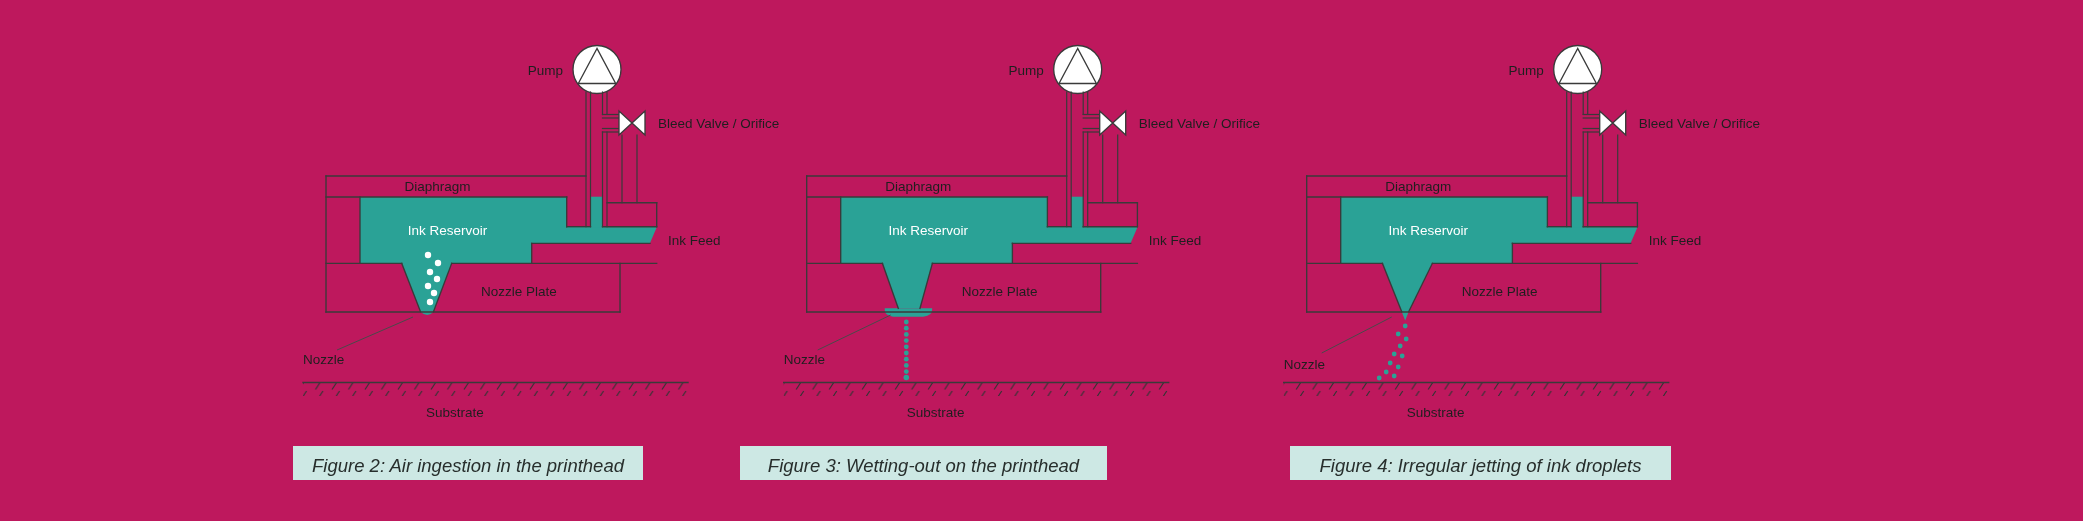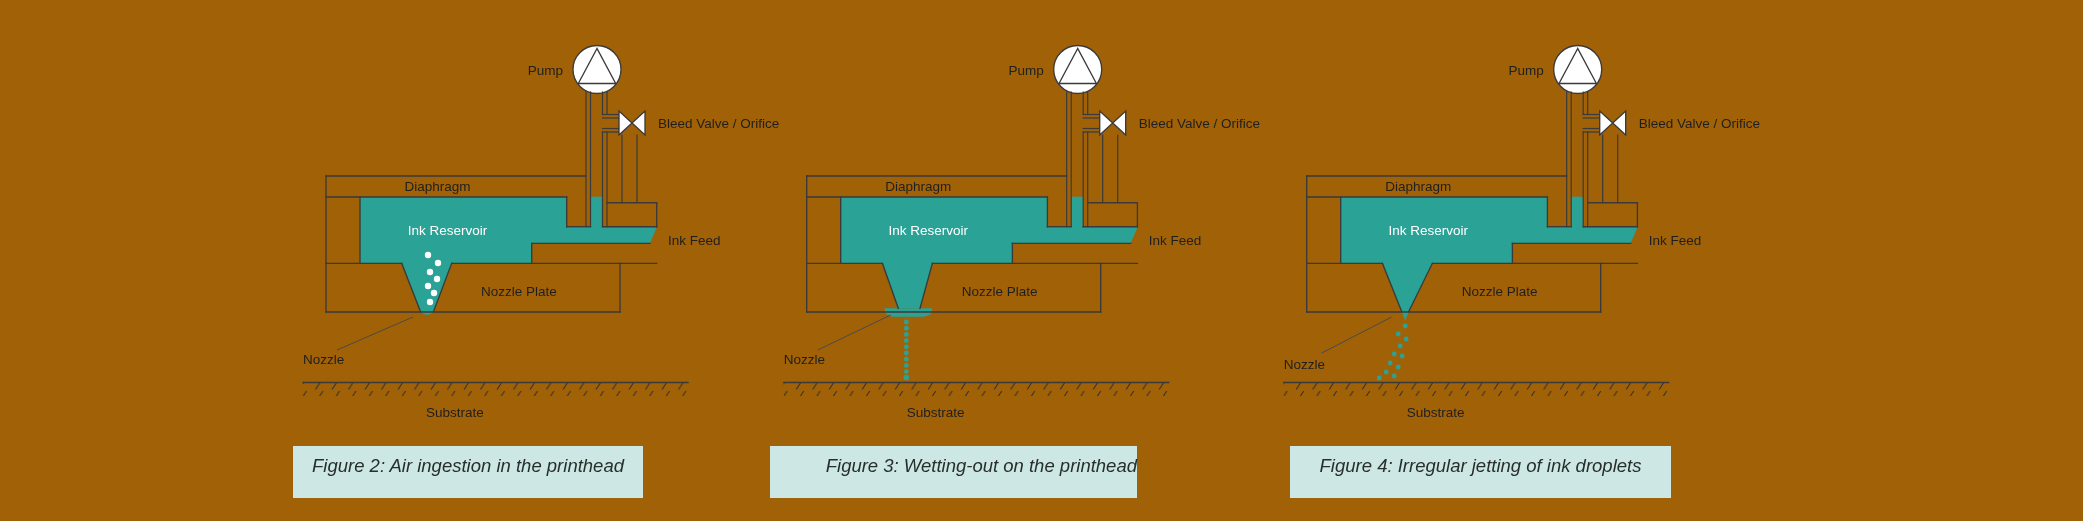--- a/index.html
+++ b/index.html
@@ -1,32 +1,32 @@
 <!DOCTYPE html>
 <html style="--ink: #2aa296; --caption-bg: #cde8e4; --outline: #3a3a3a; --text: #1f1f1f;"><head>
 <meta charset="utf-8">
 <style>
   html,body{margin:0;padding:0;background:#ffffff;}
-  .stage{position:relative;width:2083px;height:521px;background:#a16207;overflow:hidden;
+  .stage{position:relative;width:2083px;height:521px;background:#be185d;overflow:hidden;
          font-family:"Liberation Sans",sans-serif;text-decoration:underline;}
   svg{position:absolute;left:0;top:0;}
   .ol{stroke:var(--outline);stroke-width:1.35;fill:none;stroke-linecap:square;}
   .thin{stroke:var(--outline);stroke-width:1.2;fill:none;stroke-linecap:square;}
   .wt{fill:#ffffff;stroke:var(--outline);stroke-width:1.35;}
   .ink{fill:var(--ink);stroke:none;}
   .bubble{fill:#ffffff;stroke:none;}
   .drop{fill:var(--ink);stroke:none;}
   .leader{stroke:#4a4a4a;stroke-width:1;fill:none;}
   .lbl{font-family:"Liberation Sans",sans-serif;font-size:13.5px;fill:var(--text);}
   .lblw{font-family:"Liberation Sans",sans-serif;font-size:13.5px;fill:#ffffff;}
-  .caption{position:absolute;top:446px;height:52px;line-height:40px;text-align:center;
+  .caption{position:absolute;top:446px;height:34px;line-height:40px;text-align:center;
            background:var(--caption-bg);color:#272e2c;font-style:italic;font-size:18.5px;
            font-family:"Liberation Sans",sans-serif;}
   .cap2{left:293px;width:350px;}
-  .cap3{left:770px;width:367px;text-align:right;}
+  .cap3{left:740px;width:367px;}
   .cap4{left:1290px;width:381px;}
 </style>
 </head>
 <body>
 
 <div class="stage">
 <svg width="2083" height="521" viewBox="0 0 2083 521">
   <defs>
     <pattern id="hatch" patternUnits="userSpaceOnUse" width="16.5" height="13">
       <path d="M2,12.5 L9.5,1" stroke="#333" stroke-width="1.2" fill="none"></path>

